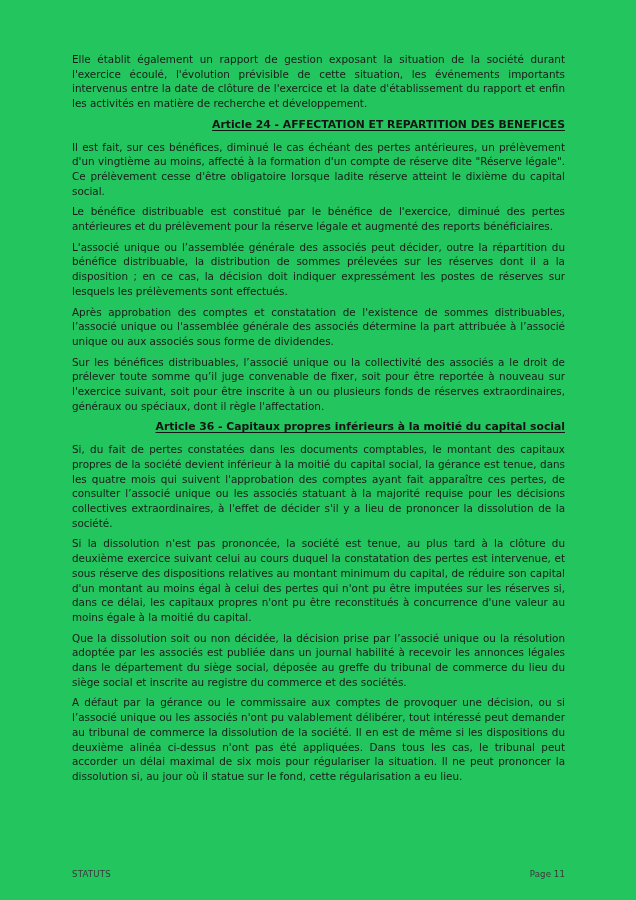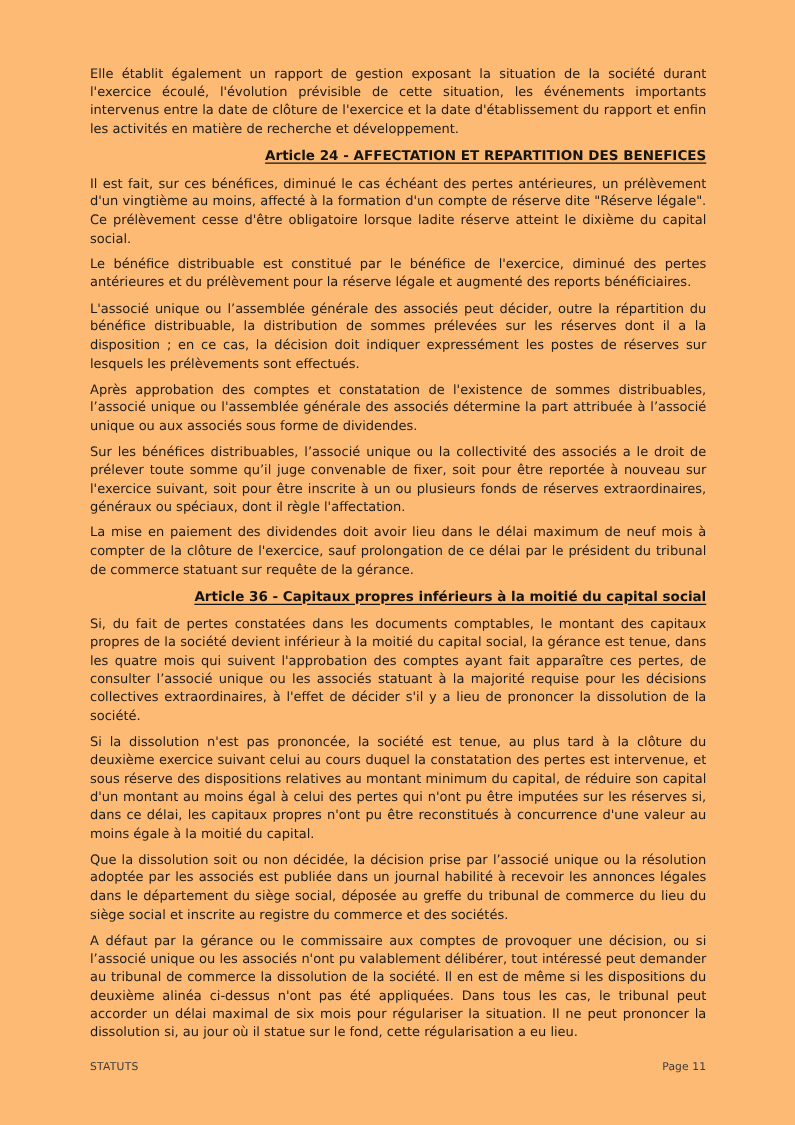--- a/index.html
+++ b/index.html
@@ -5,21 +5,21 @@
 <style>
   html, body {
     margin: 0;
     padding: 0;
     background: #ffffff;
   }
   .page {
     position: relative;
     width: 636px;
     height: 900px;
-    background: #fdba74;
+    background: #22c55e;
     overflow: hidden;
     font-family: "DejaVu Sans", sans-serif;
     color: #1b1b1b;
     -webkit-font-smoothing: antialiased;
   }
   .content {
     position: absolute;
     left: 72px;
     top: 52px;
     width: 493px;
@@ -41,21 +41,21 @@
     text-decoration: underline;
     text-underline-offset: 2px;
     margin: 7px 0 7px 0;
     color: #141414;
     text-align: right;
   }
   .footer {
     position: absolute;
     left: 72px;
     right: 71px;
-    top: 848px;
+    top: 868px;
     display: flex;
     justify-content: space-between;
     align-items: baseline;
     font-size: 8.6px;
     line-height: 12px;
     color: #3a3a3a;
   }
   .footer-left { letter-spacing: 0.2px; }
   .footer-right { letter-spacing: 0.1px; padding-left: 36px; }
 </style>
@@ -65,21 +65,20 @@
 <div class="page">
 
   <div class="content">
       <div class="para">Elle établit également un rapport de gestion exposant la situation de la société durant l'exercice écoulé, l'évolution prévisible de cette situation, les événements importants intervenus entre la date de clôture de l'exercice et la date d'établissement du rapport et enfin les activités en matière de recherche et développement.</div>
       <div class="heading">Article 24 - AFFECTATION ET REPARTITION DES BENEFICES</div>
       <div class="para">Il est fait, sur ces bénéfices, diminué le cas échéant des pertes antérieures, un prélèvement d'un vingtième au moins, affecté à la formation d'un compte de réserve dite "Réserve légale". Ce prélèvement cesse d'être obligatoire lorsque ladite réserve atteint le dixième du capital social.</div>
       <div class="para">Le bénéfice distribuable est constitué par le bénéfice de l'exercice, diminué des pertes antérieures et du prélèvement pour la réserve légale et augmenté des reports bénéficiaires.</div>
       <div class="para">L'associé unique ou l’assemblée générale des associés peut décider, outre la répartition du bénéfice distribuable, la distribution de sommes prélevées sur les réserves dont il a la disposition ; en ce cas, la décision doit indiquer expressément les postes de réserves sur lesquels les prélèvements sont effectués.</div>
       <div class="para">Après approbation des comptes et constatation de l'existence de sommes distribuables, l’associé unique ou l'assemblée générale des associés détermine la part attribuée à l’associé unique ou aux associés sous forme de dividendes.</div>
       <div class="para">Sur les bénéfices distribuables, l’associé unique ou la collectivité des associés a le droit de prélever toute somme qu’il juge convenable de fixer, soit pour être reportée à nouveau sur l'exercice suivant, soit pour être inscrite à un ou plusieurs fonds de réserves extraordinaires, généraux ou spéciaux, dont il règle l'affectation.</div>
-      <div class="para">La mise en paiement des dividendes doit avoir lieu dans le délai maximum de neuf mois à compter de la clôture de l'exercice, sauf prolongation de ce délai par le président du tribunal de commerce statuant sur requête de la gérance.</div>
       <div class="heading">Article 36 - Capitaux propres inférieurs à la moitié du capital social</div>
       <div class="para">Si, du fait de pertes constatées dans les documents comptables, le montant des capitaux propres de la société devient inférieur à la moitié du capital social, la gérance est tenue, dans les quatre mois qui suivent l'approbation des comptes ayant fait apparaître ces pertes, de consulter l’associé unique ou les associés statuant à la majorité requise pour les décisions collectives extraordinaires, à l'effet de décider s'il y a lieu de prononcer la dissolution de la société.</div>
       <div class="para">Si la dissolution n'est pas prononcée, la société est tenue, au plus tard à la clôture du deuxième exercice suivant celui au cours duquel la constatation des pertes est intervenue, et sous réserve des dispositions relatives au montant minimum du capital, de réduire son capital d'un montant au moins égal à celui des pertes qui n'ont pu être imputées sur les réserves si, dans ce délai, les capitaux propres n'ont pu être reconstitués à concurrence d'une valeur au moins égale à la moitié du capital.</div>
       <div class="para">Que la dissolution soit ou non décidée, la décision prise par l’associé unique ou la résolution adoptée par les associés est publiée dans un journal habilité à recevoir les annonces légales dans le département du siège social, déposée au greffe du tribunal de commerce du lieu du siège social et inscrite au registre du commerce et des sociétés.</div>
       <div class="para">A défaut par la gérance ou le commissaire aux comptes de provoquer une décision, ou si l’associé unique ou les associés n'ont pu valablement délibérer, tout intéressé peut demander au tribunal de commerce la dissolution de la société. Il en est de même si les dispositions du deuxième alinéa ci-dessus n'ont pas été appliquées. Dans tous les cas, le tribunal peut accorder un délai maximal de six mois pour régulariser la situation. Il ne peut prononcer la dissolution si, au jour où il statue sur le fond, cette régularisation a eu lieu.</div>
     </div>
 
   <div class="footer">
     <span class="footer-left">STATUTS</span>
     <span class="footer-right">Page 11</span>

